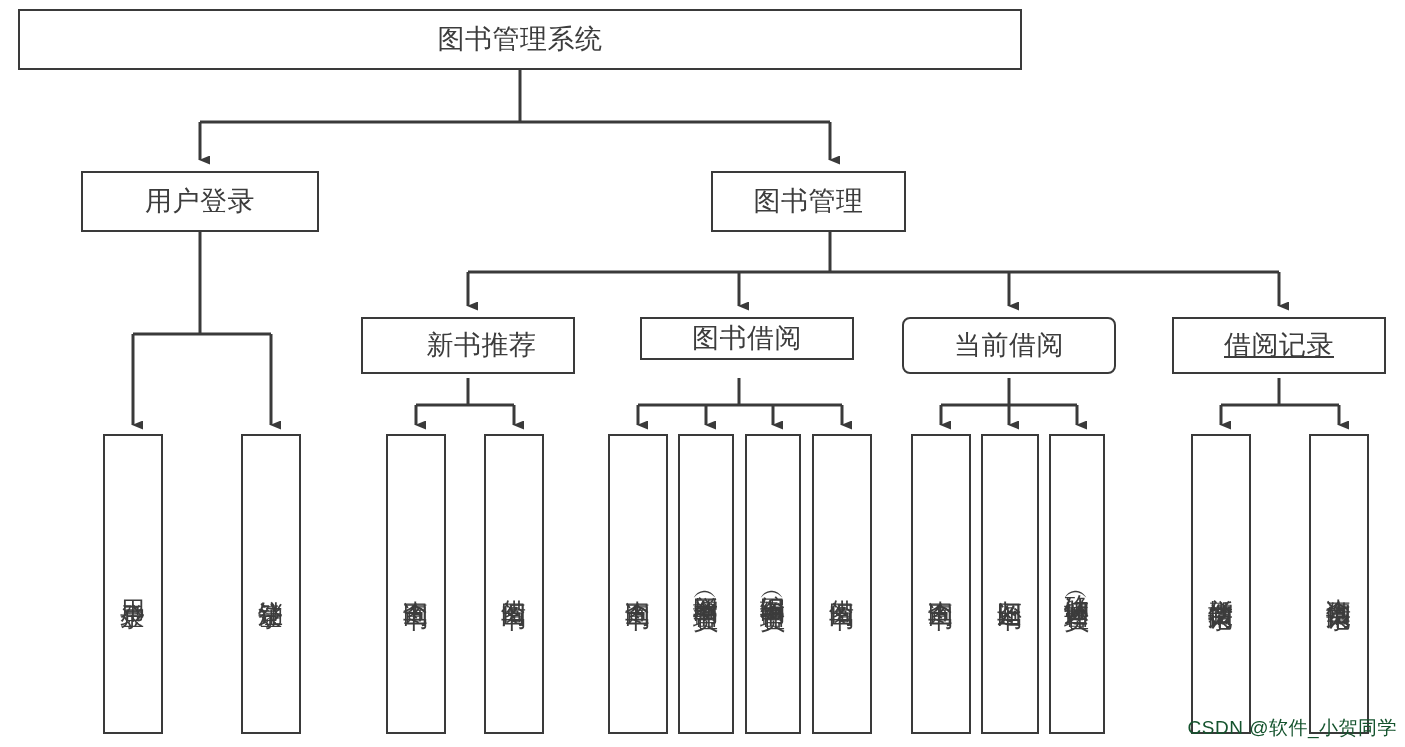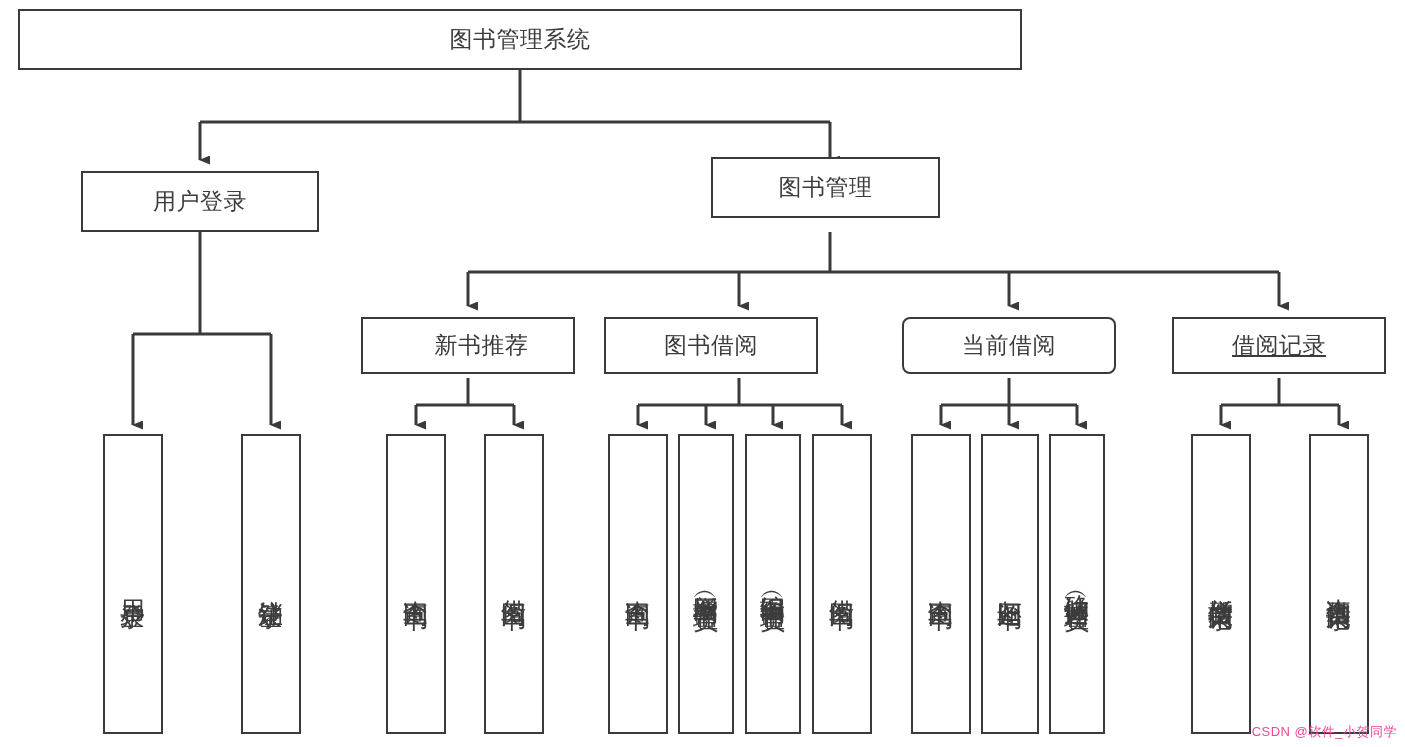--- a/index.html
+++ b/index.html
@@ -37,39 +37,39 @@
     z-index: 2;
   }
   .node-label {
     display: block;
     text-align: center;
     line-height: 1.18;
     letter-spacing: 0.5px;
     color: #3c3c3c;
   }
   .node.horizontal .node-label {
-    font-size: 23px;
+    font-size: 27px;
   }
   .node.vertical {
     align-items: center;
   }
   .node.vertical .node-label {
     writing-mode: vertical-rl;
     text-orientation: upright;
     font-size: 25px;
     line-height: 1.12;
     letter-spacing: 2px;
     max-height: 100%;
   }
   #watermark {
     position: absolute;
     right: 8px;
     bottom: 6px;
-    font-size: 13px;
-    color: #ec4899;
+    font-size: 19px;
+    color: #14532d;
     letter-spacing: 0.5px;
     z-index: 3;
     white-space: nowrap;
   }
 </style>
 </head>
 <body>
 
 <div id="canvas">
 
@@ -123,28 +123,28 @@
     </g>
   </svg>
 
   <div class="node horizontal" style="left:18px; top:9px; width:1004px; height:61px;">
     <span class="node-label">图书管理系统</span>
   </div>
 
   <div class="node horizontal" style="left:81px; top:171px; width:238px; height:61px;">
     <span class="node-label">用户登录</span>
   </div>
-  <div class="node horizontal" style="left:711px; top:157px; width:229px; height:61px;">
+  <div class="node horizontal" style="left:711px; top:171px; width:195px; height:61px;">
     <span class="node-label">图书管理</span>
   </div>
 
   <div class="node horizontal" style="left:361px; top:317px; width:214px; height:57px;padding-left:27px;">
     <span class="node-label">新书推荐</span>
   </div>
-  <div class="node horizontal" style="left:604px; top:317px; width:214px; height:57px;">
+  <div class="node horizontal" style="left:640px; top:317px; width:214px; height:43px;">
     <span class="node-label">图书借阅</span>
   </div>
   <div class="node horizontal" style="left:902px; top:317px; width:214px; height:57px;border-radius:8px;">
     <span class="node-label">当前借阅</span>
   </div>
   <div class="node horizontal" style="left:1172px; top:317px; width:214px; height:57px;text-decoration:underline;">
     <span class="node-label">借阅记录</span>
   </div>
 
   <div class="node vertical" style="left:103px; top:434px; width:60px; height:300px;">

